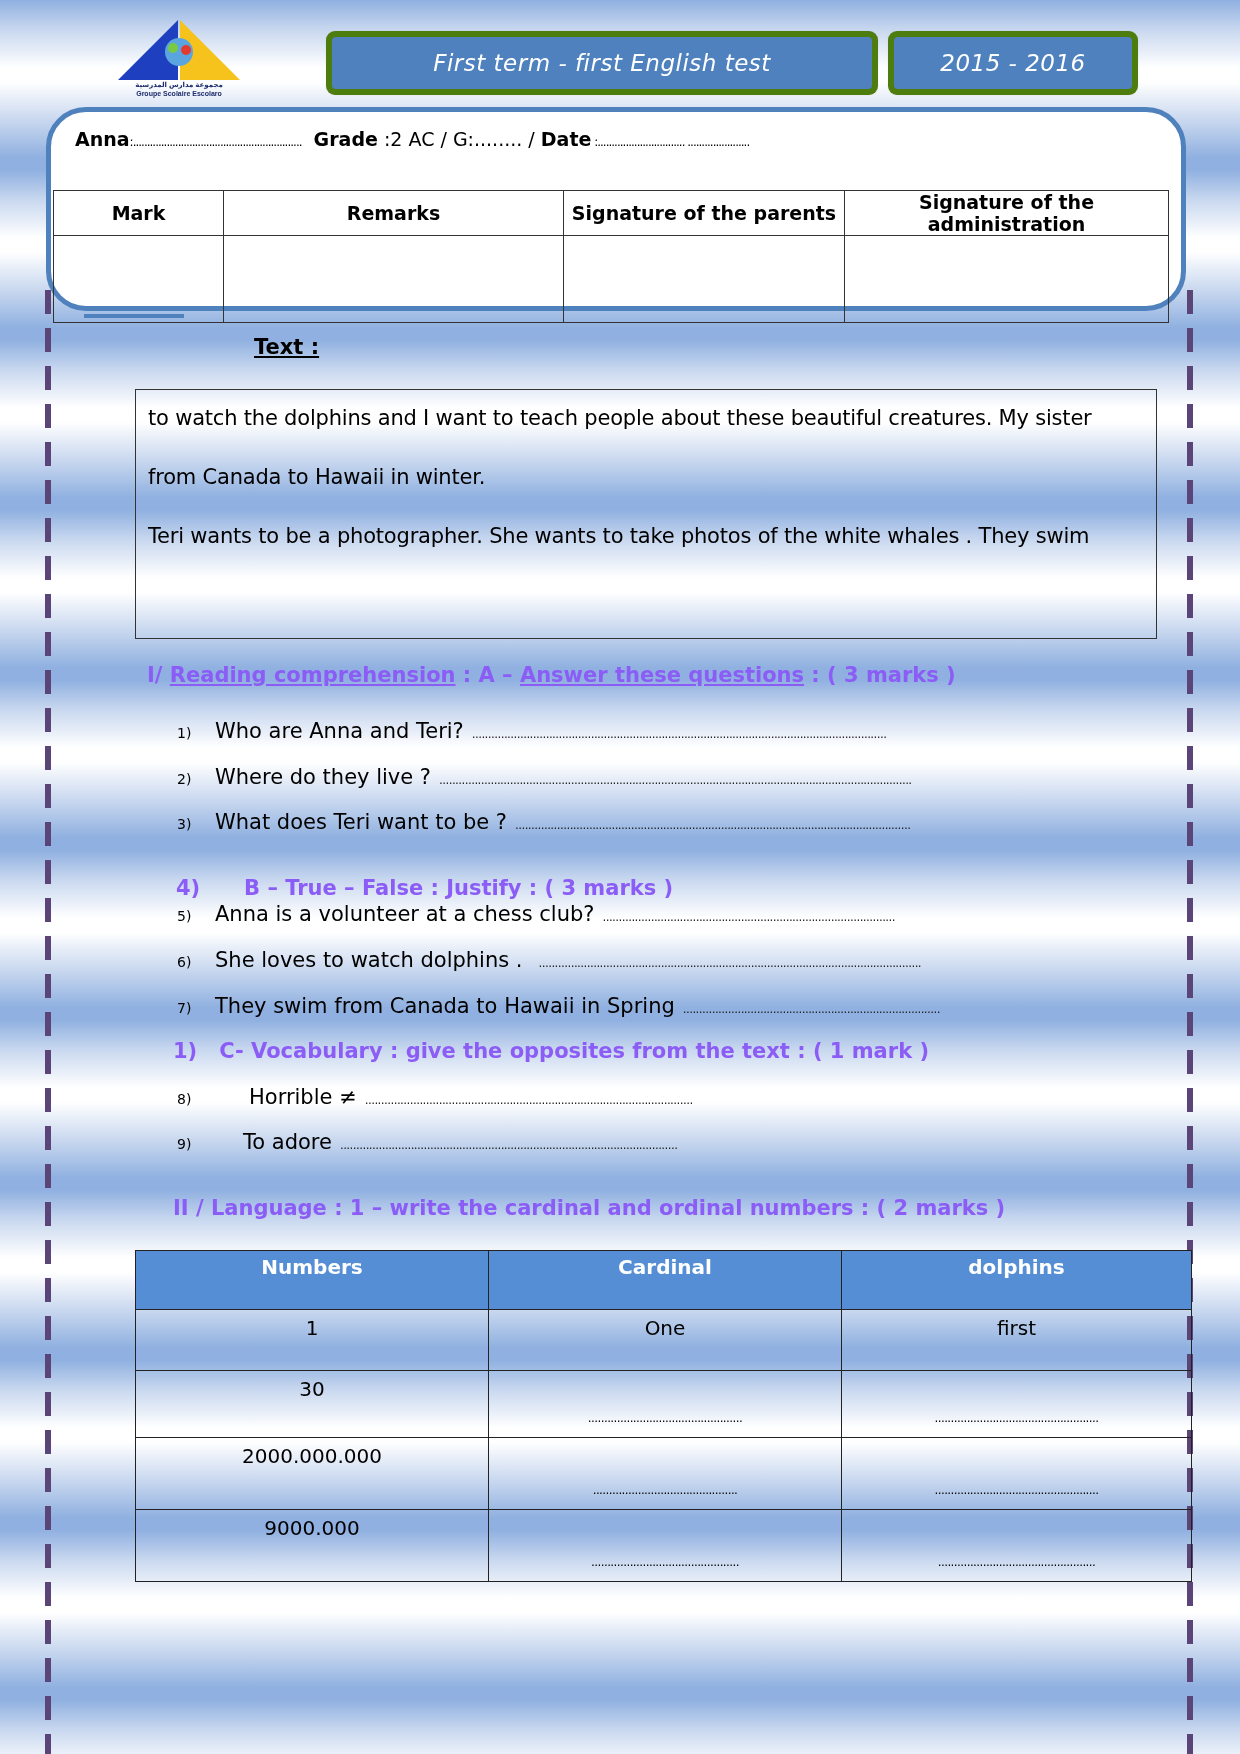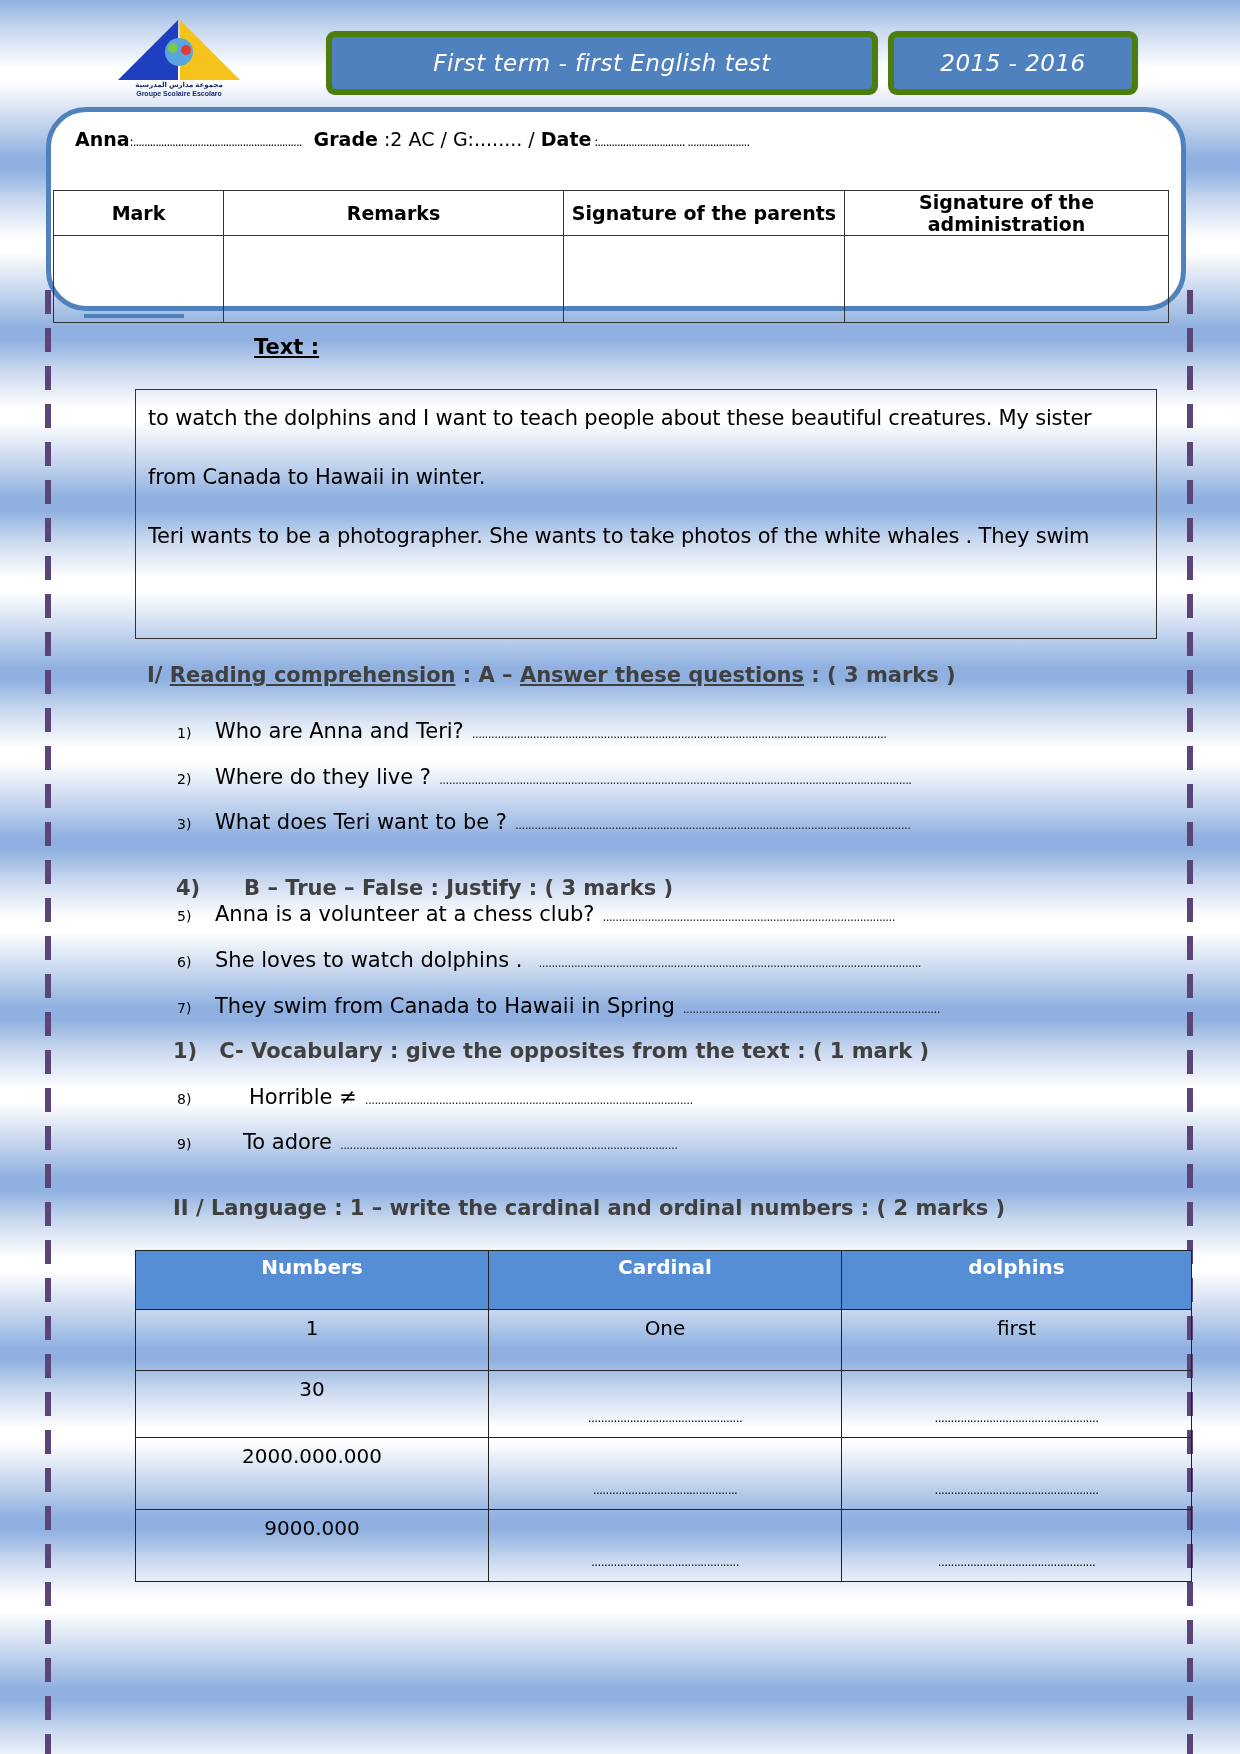--- a/index.html
+++ b/index.html
@@ -71,21 +71,21 @@
   .text-box {
     position: absolute; left: 135px; top: 389px; width: 1022px; height: 250px;
     border: 1.5px solid #333; box-sizing: border-box; padding: 0 12px;
   }
   .text-box p {
     margin: 0; font-size: 21px; line-height: 61px; padding-top: 0px; margin-top: -2px;
     font-family: "DejaVu Sans", sans-serif; letter-spacing: -0.2px;
   }
 
   .sec-head {
-    position: absolute; color: #404040; font-weight: bold; font-size: 21px; white-space: nowrap;
+    position: absolute; color: #8b5cf6; font-weight: bold; font-size: 21px; white-space: nowrap;
     font-family: "DejaVu Sans", sans-serif;
   }
   .sec-head u { text-decoration: underline; }
 
   .q {
     position: absolute; white-space: nowrap; font-size: 21px;
     font-family: "DejaVu Sans", sans-serif; display: flex; align-items: baseline;
   }
   .q .num { font-size: 14px; width: 38px; display:inline-block; }
   .q .txt { margin-right: 8px; }

